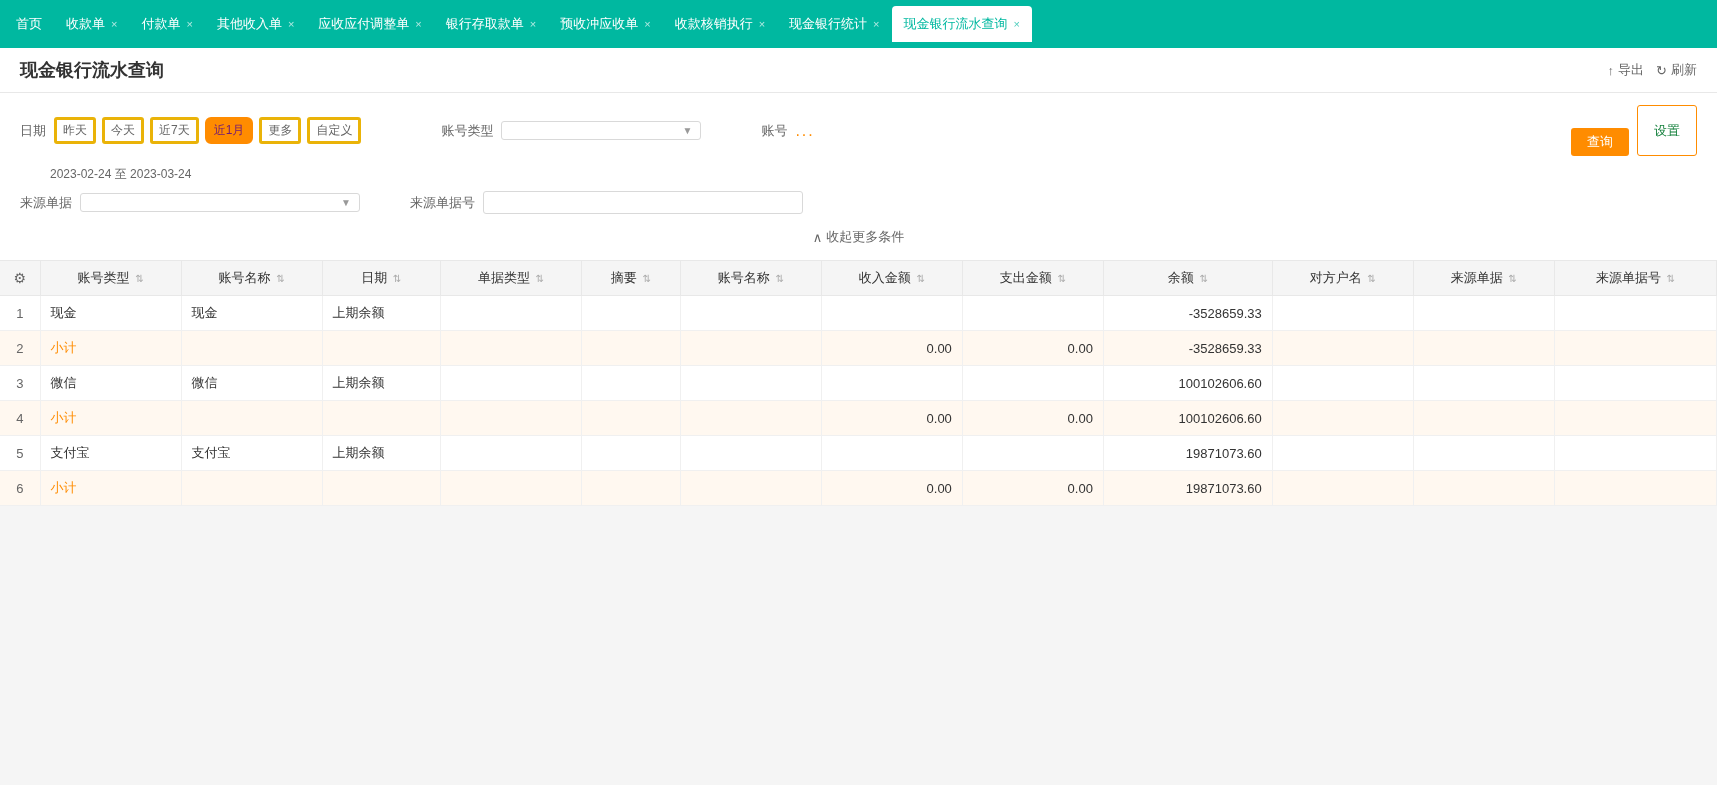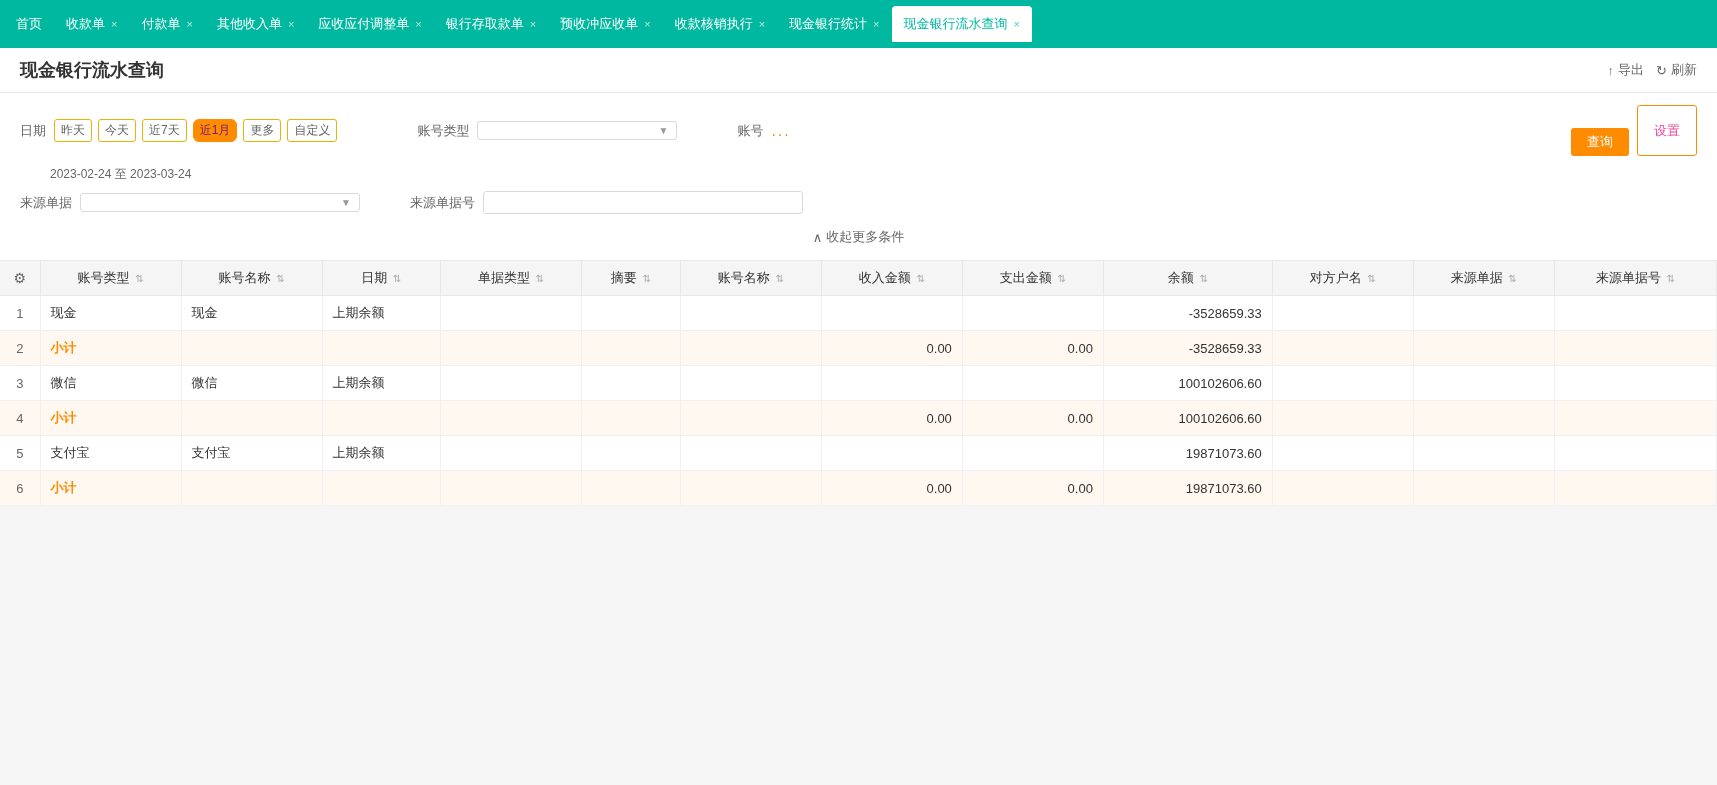--- a/index.html
+++ b/index.html
@@ -93,21 +93,21 @@
       white-space: nowrap;
       font-size: 13px;
     }
     .date-options {
       display: flex;
       align-items: center;
       gap: 6px;
     }
     .date-btn {
       padding: 2px 6px;
-      border: 1px solid #eab308;
+      border: 3px solid #eab308;
       border-radius: 3px;
       cursor: pointer;
       color: #666;
       font-size: 12px;
       background: #fff;
     }
     .date-btn.active {
       background: #ff8c00;
       color: #701a75;
       border-color: #ff8c00;
@@ -152,21 +152,21 @@
       color: #fff;
       border: none;
       border-radius: 3px;
       padding: 5px 16px;
       cursor: pointer;
       font-size: 13px;
       margin-top: 23px;
     }
     .settings-btn {
       background: #fff;
-      color: #ec4899;
+      color: #15803d;
       border: 1px solid #ff8c00;
       border-radius: 3px;
       padding: 4px 16px;
       cursor: pointer;
       font-size: 13px;
     }
     .collapse-row {
       display: flex;
       justify-content: center;
       padding: 4px 0 6px 0;
@@ -226,21 +226,20 @@
       color: #333;
       white-space: nowrap;
       border-right: 1px solid #f0f0f0;
       font-size: 13px;
     }
     tbody td.num {
       text-align: right;
     }
     tbody td.orange {
       color: #ff8c00;
-      font-weight: bold;
     }
     tbody td.row-num {
       text-align: center;
       color: #666;
     }
     .gear-icon {
       color: #666;
       font-size: 14px;
     }
   </style>

